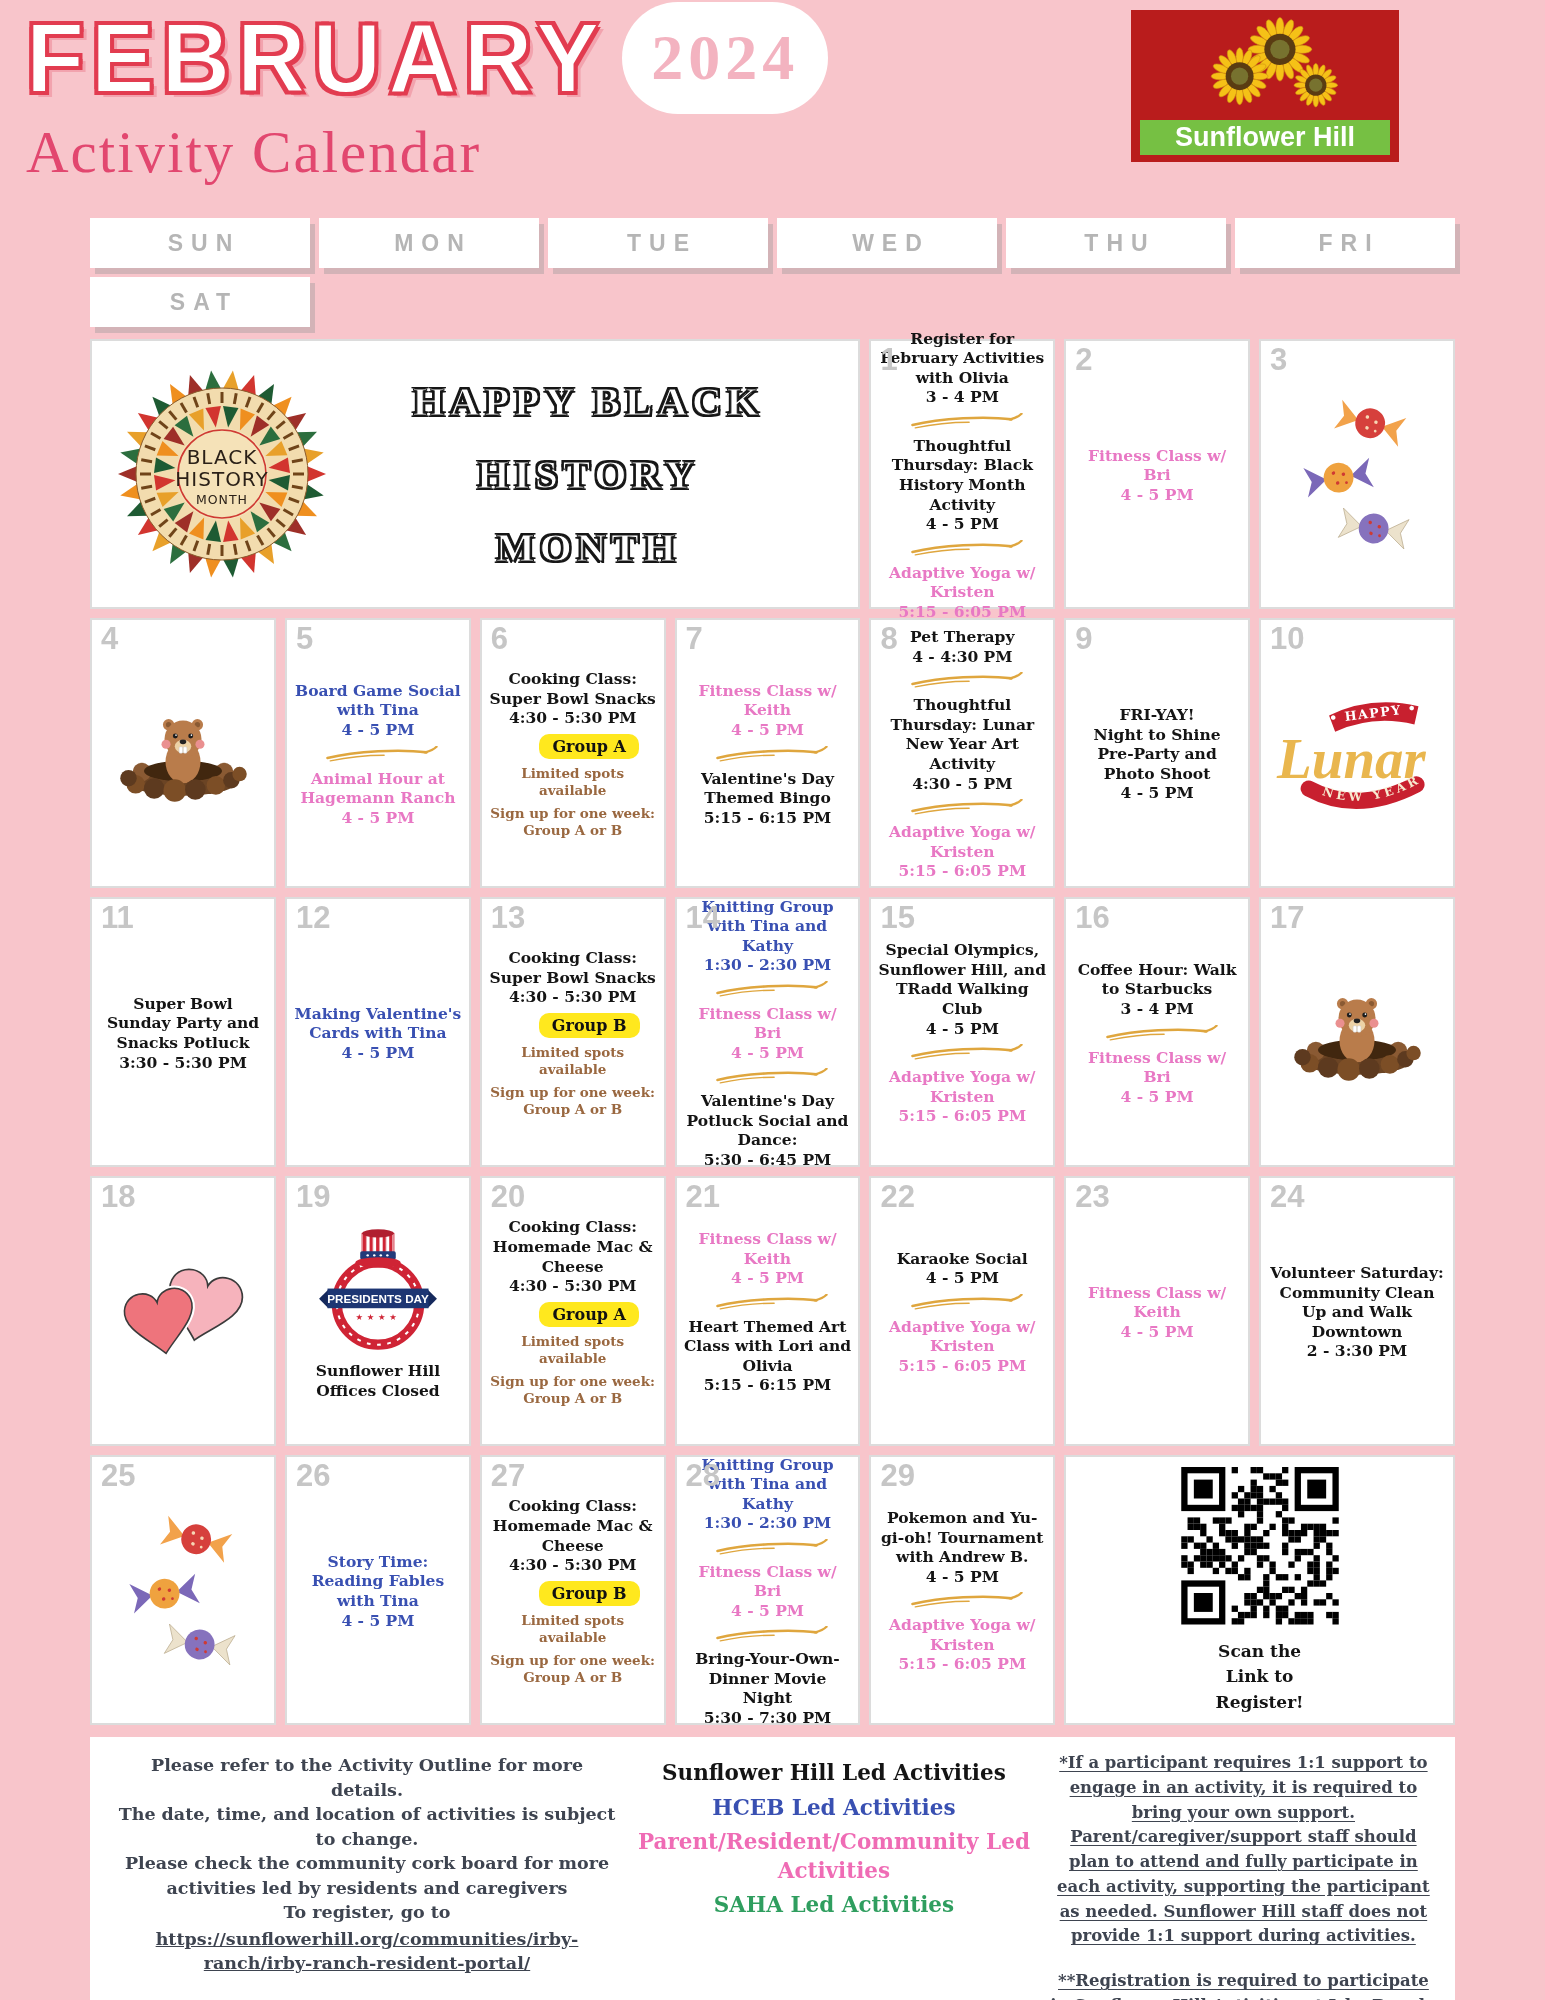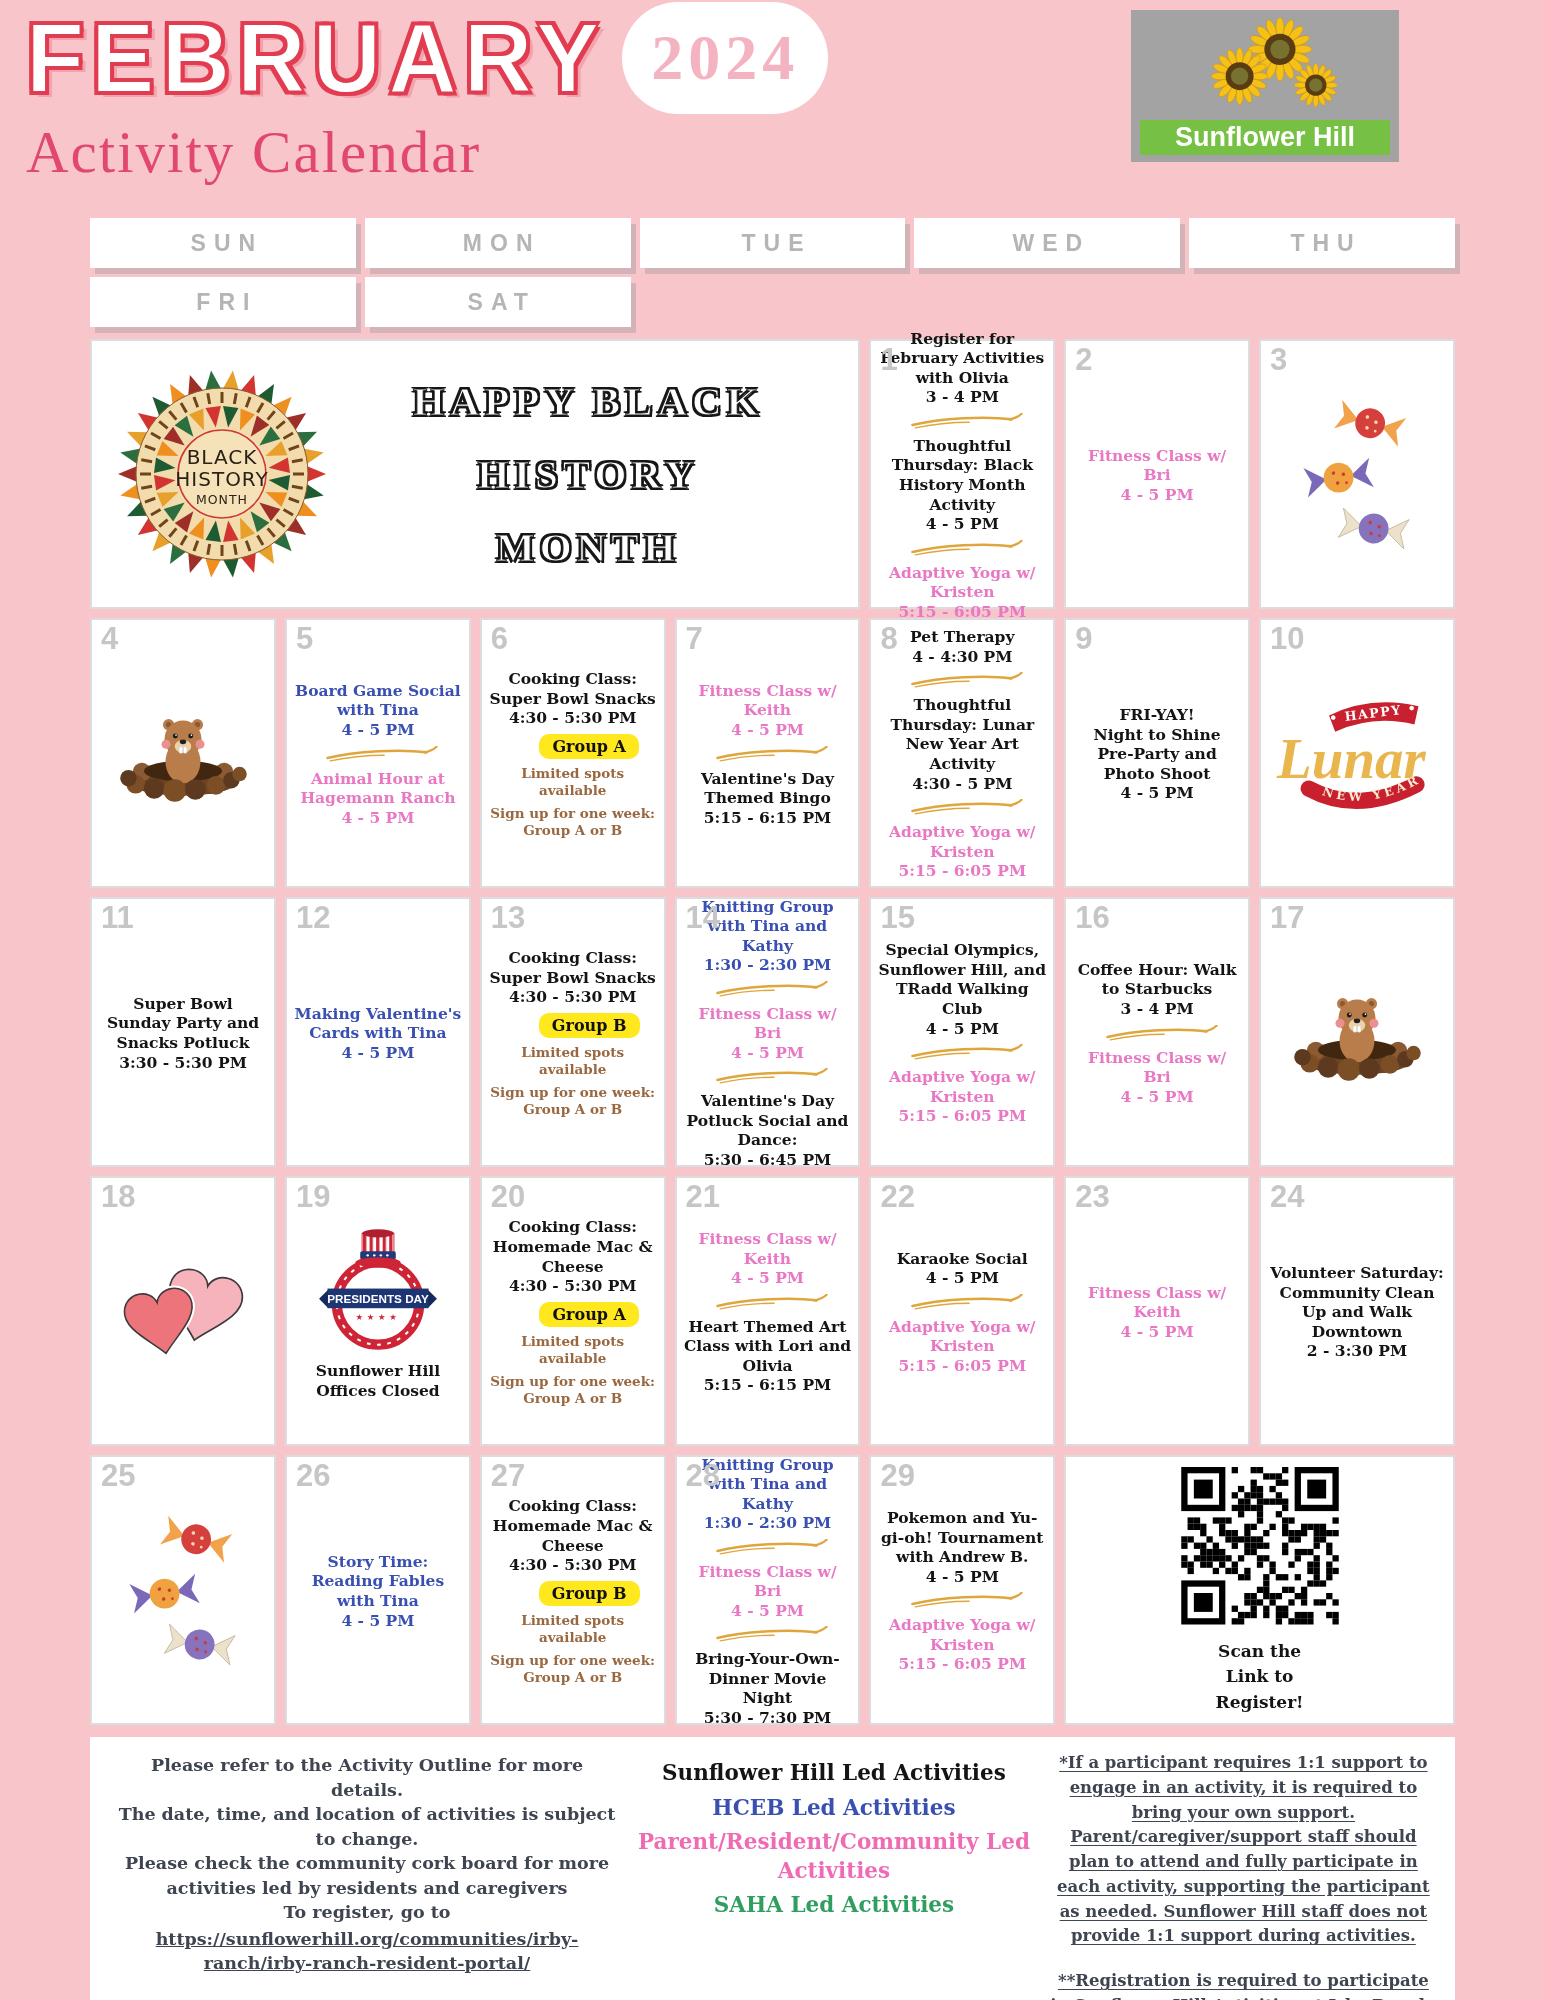--- a/index.html
+++ b/index.html
@@ -22,32 +22,32 @@
     -webkit-text-stroke:2px #e23c50;
     transform:scaleY(1.04);
   }
   .year-pill {
     width:206px; height:112px; background:#fff; border-radius:58px;
     display:flex; align-items:center; justify-content:center; margin-left:16px; margin-top:-2px;
   }
   .year-text { font-family:"Liberation Serif",serif; font-size:64px; font-weight:bold; color:#f3b3c0; letter-spacing:5px; }
   .subtitle { font-family:"Liberation Serif",serif; font-size:59px; color:#e2476f; letter-spacing:2px; margin-top:4px; }
   .logo-box {
-    position:absolute; right:146px; top:10px; width:268px; height:152px; background:#a3a3a3;
+    position:absolute; right:146px; top:10px; width:268px; height:152px; background:#b91c1c;
     display:flex; flex-direction:column; align-items:center; justify-content:flex-end; padding-bottom:7px;
   }
   .logo-flowers { position:absolute; top:2px; left:12px; width:244px; height:112px; }
   .logo-band {
     position:relative; width:250px; height:35px; background:#76c043; color:#fff;
     font-size:27px; font-weight:bold; display:flex; align-items:center; justify-content:center;
   }
 
   
   .calendar { margin:0 90px; }
-  .dow-row { display:grid; grid-template-columns:repeat(5,1fr); gap:9px; margin-bottom:12px; }
+  .dow-row { display:grid; grid-template-columns:repeat(6,1fr); gap:9px; margin-bottom:12px; }
   .dow {
     height:50px; background:#fff; box-shadow:5px 6px 0 rgba(150,150,150,.38);
     display:flex; align-items:center; justify-content:center;
     font-size:23px; font-weight:bold; letter-spacing:8px; padding-left:8px; color:#b5b5b5;
   }
   .weeks { display:grid; grid-template-columns:repeat(7,1fr); gap:9px; grid-auto-rows:270px; }
   .cell {
     background:#fff; border:2px solid #dcdcdc; position:relative;
     display:flex; flex-direction:column; align-items:center; justify-content:center;
     padding:10px 7px 8px; text-align:center;

